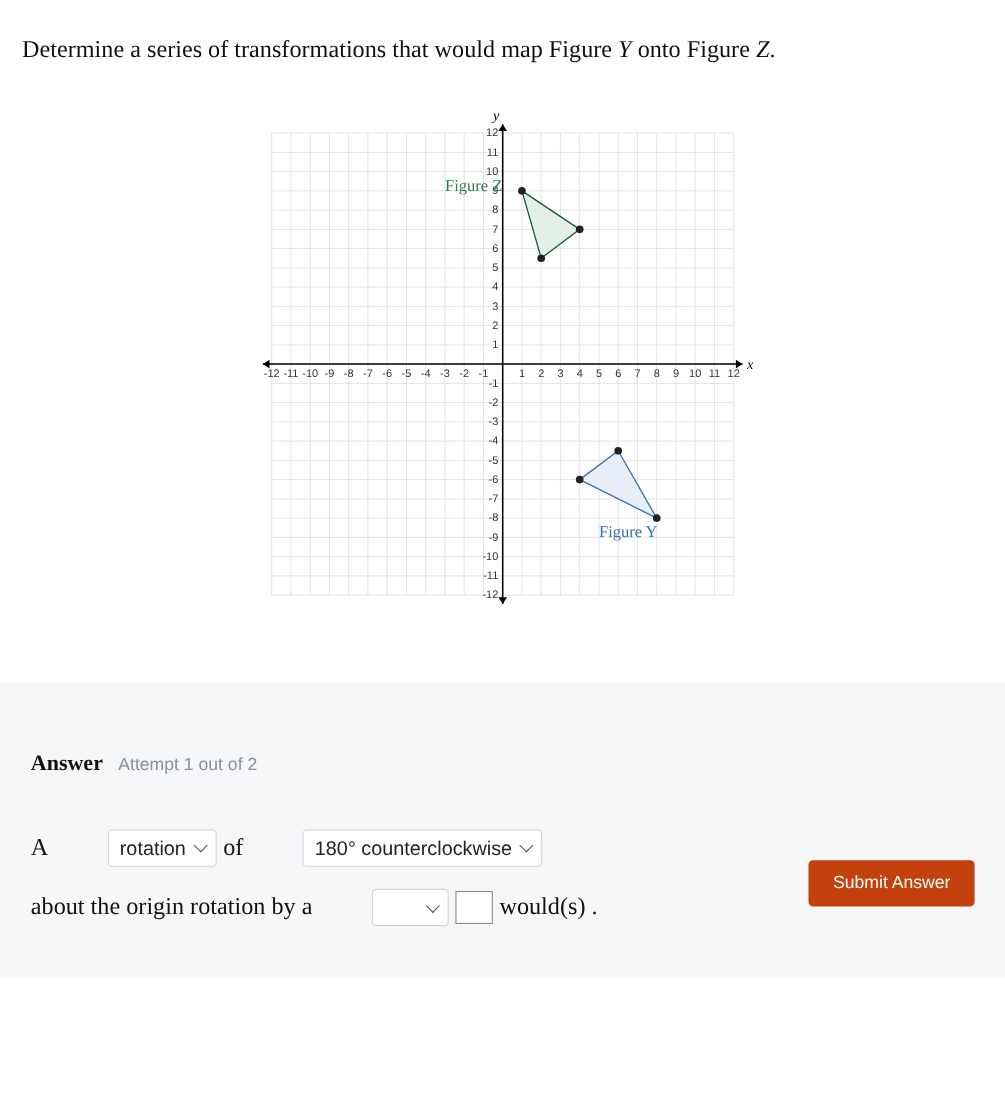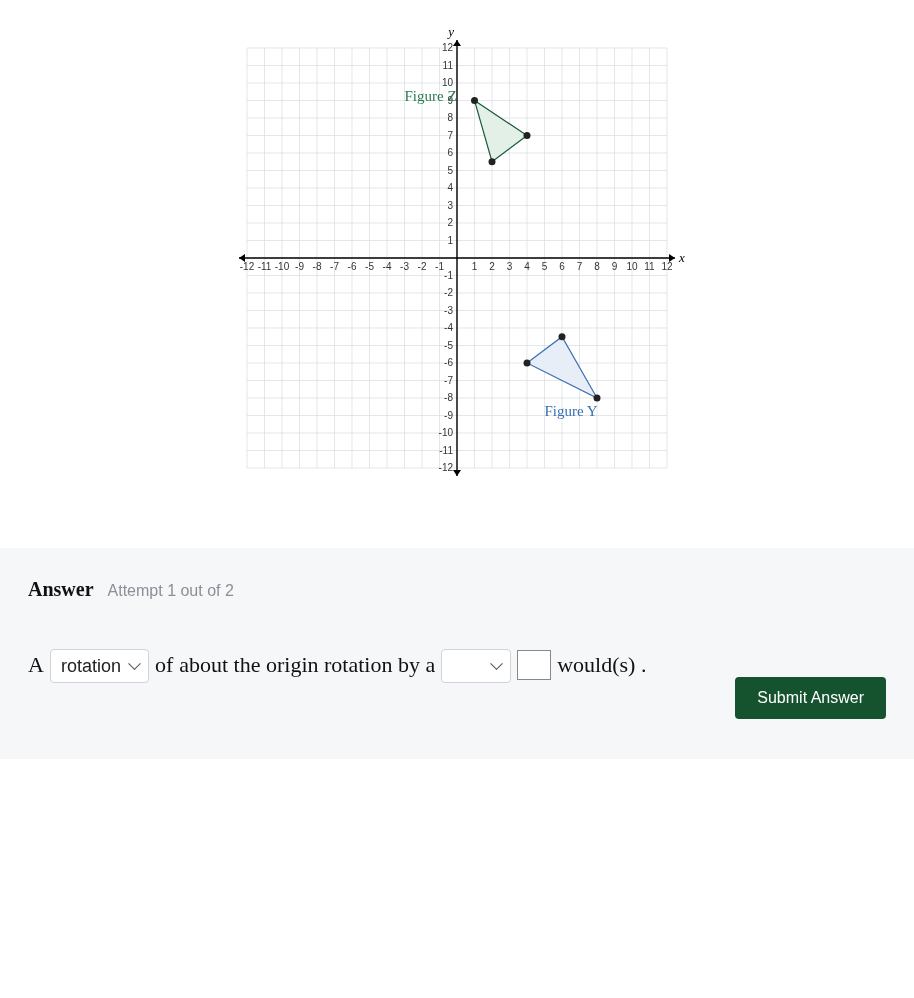--- a/index.html
+++ b/index.html
@@ -23,20 +23,21 @@
   }
   svg { display: block; }
 
   .answer-panel {
     background: #f6f7f8;
     padding: 30px 28px 40px 28px;
     margin: 0;
   }
   .answer-header {
     margin-bottom: 40px;
+    margin-top: 32px;
   }
   .answer-label { font-weight: bold; font-size: 20px; }
   .attempt { color: #8a8f98; font-size: 16px; margin-left: 10px; font-family: -apple-system, Arial, sans-serif;}
   .answer-body {
     display: flex;
     align-items: flex-start;
     gap: 20px;
   }
   .sentence {
     font-size: 22px;
@@ -51,21 +52,21 @@
     font-family: -apple-system, Arial, sans-serif;
     font-size: 18px;
     padding: 6px 26px 6px 10px;
     border: 1px solid #d0d3d8;
     border-radius: 4px;
     background: #fff;
     appearance: none;
     position: relative;
     color: #222;
   }
-  .sel-wrap { position: relative; display: inline-block; }
+  .sel-wrap { position: relative; display: inline-block; margin-left: 48px; }
   .sel-wrap::after {
     content: "";
     position: absolute;
     right: 10px;
     top: 50%;
     width: 8px; height: 8px;
     border-right: 1.5px solid #555;
     border-bottom: 1.5px solid #555;
     transform: translateY(-65%) rotate(45deg);
     pointer-events: none;
@@ -73,39 +74,42 @@
   .sel.empty { width: 70px; }
   .num-input {
     width: 34px;
     height: 30px;
     border: 1px solid #888;
     font-size: 18px;
     text-align: center;
     font-family: Georgia, serif;
   }
   .submit-btn {
-    background: #14532d;
+    background: #c2410c;
     color: #fff;
     border: none;
     border-radius: 4px;
     padding: 12px 22px;
     font-size: 16px;
     font-family: -apple-system, Arial, sans-serif;
     cursor: pointer;
     margin-top: 36px;
     white-space: nowrap;
   }
   .axis-label { font-style: italic; font-family: 'Times New Roman', serif; font-size: 13px; }
   .tick { font-size: 10px; font-family: Arial, sans-serif; fill: #333; }
   .fig-label { font-size: 15px; font-family: Georgia, serif; }
 </style>
 </head>
 <body>
 
 <div class="container">
+  <p class="question">
+    <span>Determine a series of transformations that would map Figure </span><span class="math-var">Y</span><span> onto Figure </span><span class="math-var">Z</span><span>.</span>
+  </p>
 
   <div class="chart-wrap">
     <svg id="grid" width="460" height="460" viewBox="0 0 460 460">
         <line x1="20" y1="440" x2="20" y2="20" stroke="#d8dbdf" stroke-width="0.7"></line>
         <line x1="37.5" y1="440" x2="37.5" y2="20" stroke="#d8dbdf" stroke-width="0.7"></line>
         <line x1="55" y1="440" x2="55" y2="20" stroke="#d8dbdf" stroke-width="0.7"></line>
         <line x1="72.5" y1="440" x2="72.5" y2="20" stroke="#d8dbdf" stroke-width="0.7"></line>
         <line x1="90" y1="440" x2="90" y2="20" stroke="#d8dbdf" stroke-width="0.7"></line>
         <line x1="107.5" y1="440" x2="107.5" y2="20" stroke="#d8dbdf" stroke-width="0.7"></line>
         <line x1="125" y1="440" x2="125" y2="20" stroke="#d8dbdf" stroke-width="0.7"></line>
@@ -229,20 +233,25 @@
   </div>
   <div class="answer-body">
     <div class="sentence">
       <span>A</span>
       <span class="sel-wrap">
         <select class="sel">
           <option>rotation</option>
         </select>
       </span>
       <span>of</span>
+      <span class="sel-wrap">
+        <select class="sel">
+          <option>180° counterclockwise</option>
+        </select>
+      </span>
       <span>about the origin rotation by a</span>
       <span class="sel-wrap">
         <select class="sel empty">
           <option></option>
         </select>
       </span>
       <input class="num-input" type="text" value="" style="">
       <span>would(s) .</span>
     </div>
     <button class="submit-btn">Submit Answer</button>

